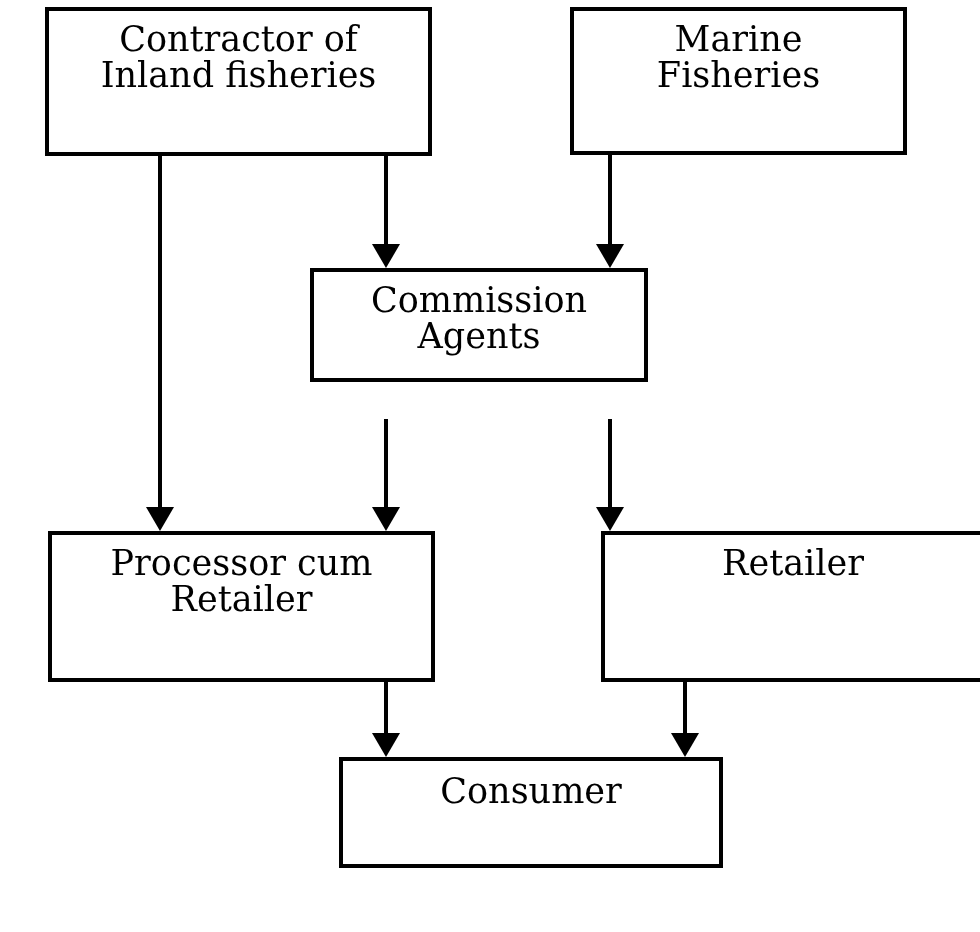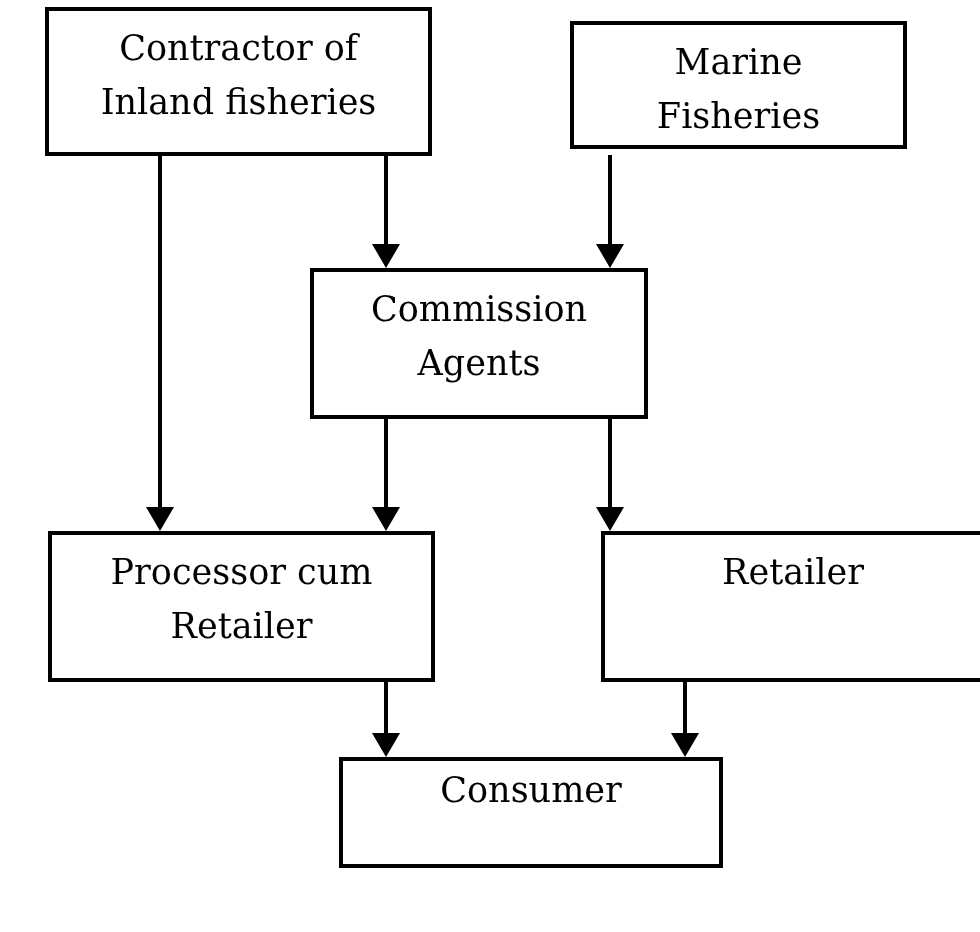--- a/index.html
+++ b/index.html
@@ -19,33 +19,33 @@
     position: absolute;
     box-sizing: border-box;
     border: 4px solid #000000;
     background: #ffffff;
     display: flex;
     justify-content: center;
     align-items: flex-start;
   }
   .node .label {
     font-size: 35px;
-    line-height: 54px;
+    line-height: 36px;
     color: #000000;
     text-align: center;
     white-space: pre-line;
     padding-top: 10px;
   }
   #node-contractor { left: 45px;  top: 7px;   width: 387px; height: 149px; }
-  #node-marine     { left: 570px; top: 21px;   width: 337px; height: 128px; }
-  #node-commission { left: 310px; top: 268px; width: 338px; height: 151px; }
+  #node-marine     { left: 570px; top: 7px;   width: 337px; height: 148px; }
+  #node-commission { left: 310px; top: 268px; width: 338px; height: 114px; }
   #node-processor  { left: 48px;  top: 531px; width: 387px; height: 151px; }
   #node-retailer   { left: 601px; top: 531px; width: 384px; height: 151px; }
   #node-consumer   { left: 339px; top: 757px; width: 384px; height: 111px; }
-  #node-consumer .label { padding-top: 2px; }
+  #node-consumer .label { padding-top: 12px; }
 
   .arrow {
     position: absolute;
     width: 28px;
   }
   .arrow .shaft {
     position: absolute;
     left: 12px;
     top: 0;
     bottom: 18px;

